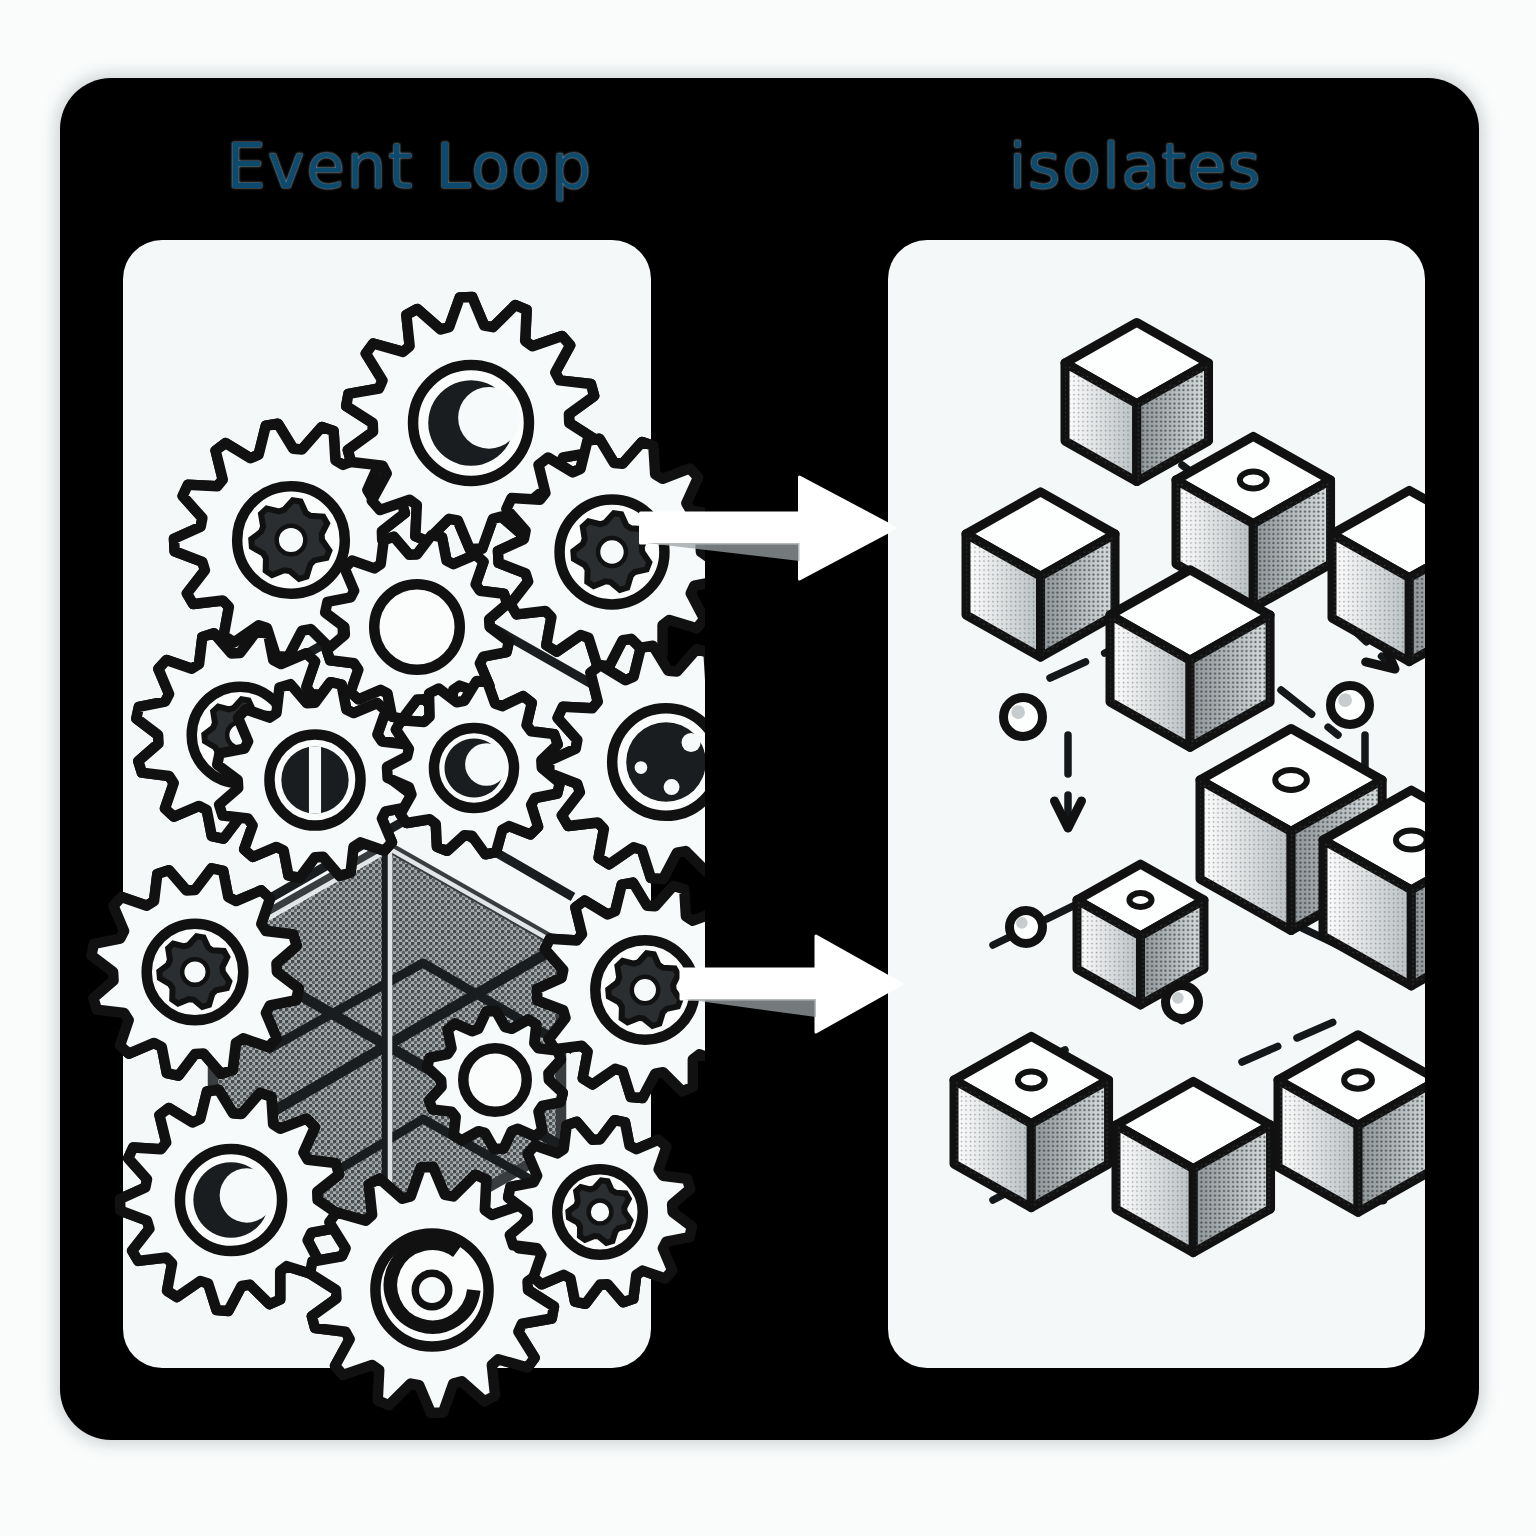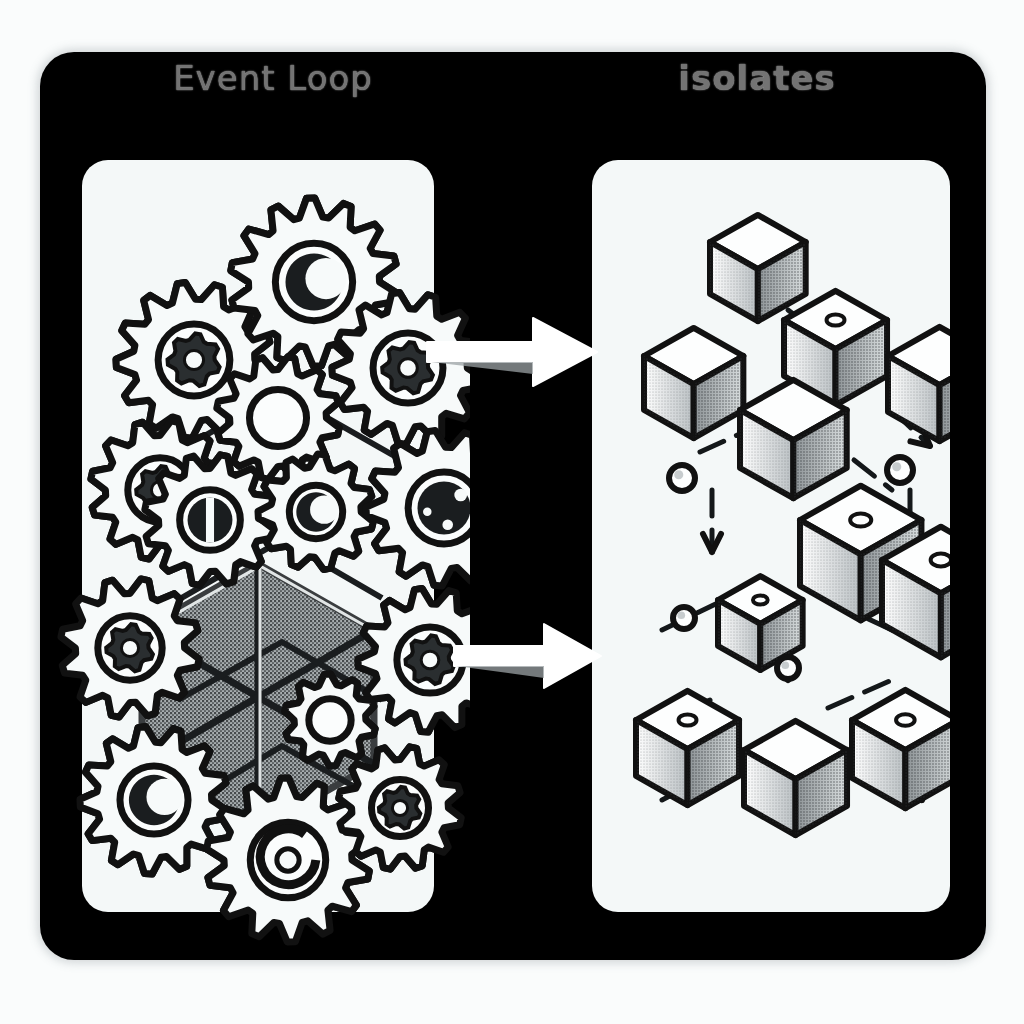--- a/index.html
+++ b/index.html
@@ -29,32 +29,32 @@
     width: 946px;
     height: 908px;
     background: #000000;
     border-radius: 34px;
     box-shadow: 0 0 10px 3px rgba(120,130,135,0.30);
   }
 
   
   .title {
     position: absolute;
-    top: 58px;
-    color: #737373;
+    top: 86px;
+    color: #0c4a6e;
     font-family: "DejaVu Sans", sans-serif;
-    font-size: 34px;
+    font-size: 42px;
     font-weight: 400;
     letter-spacing: 1px;
     text-align: center;
     white-space: nowrap;
     text-shadow: 0 0 1.5px rgba(255,255,255,0.8);
   }
   #title-left  { left: 108px; width: 330px; }
-  #title-right { left: 592px; width: 330px; font-weight: bold; }
+  #title-right { left: 592px; width: 330px; }
 
   
   .panel {
     position: absolute;
     background: #f4f8f8;
     border-radius: 26px;
     overflow: hidden;
   }
   #panel-left  { left: 82px;  top: 160px; width: 352px; height: 752px; }
   #panel-right { left: 592px; top: 160px; width: 358px; height: 752px; }

